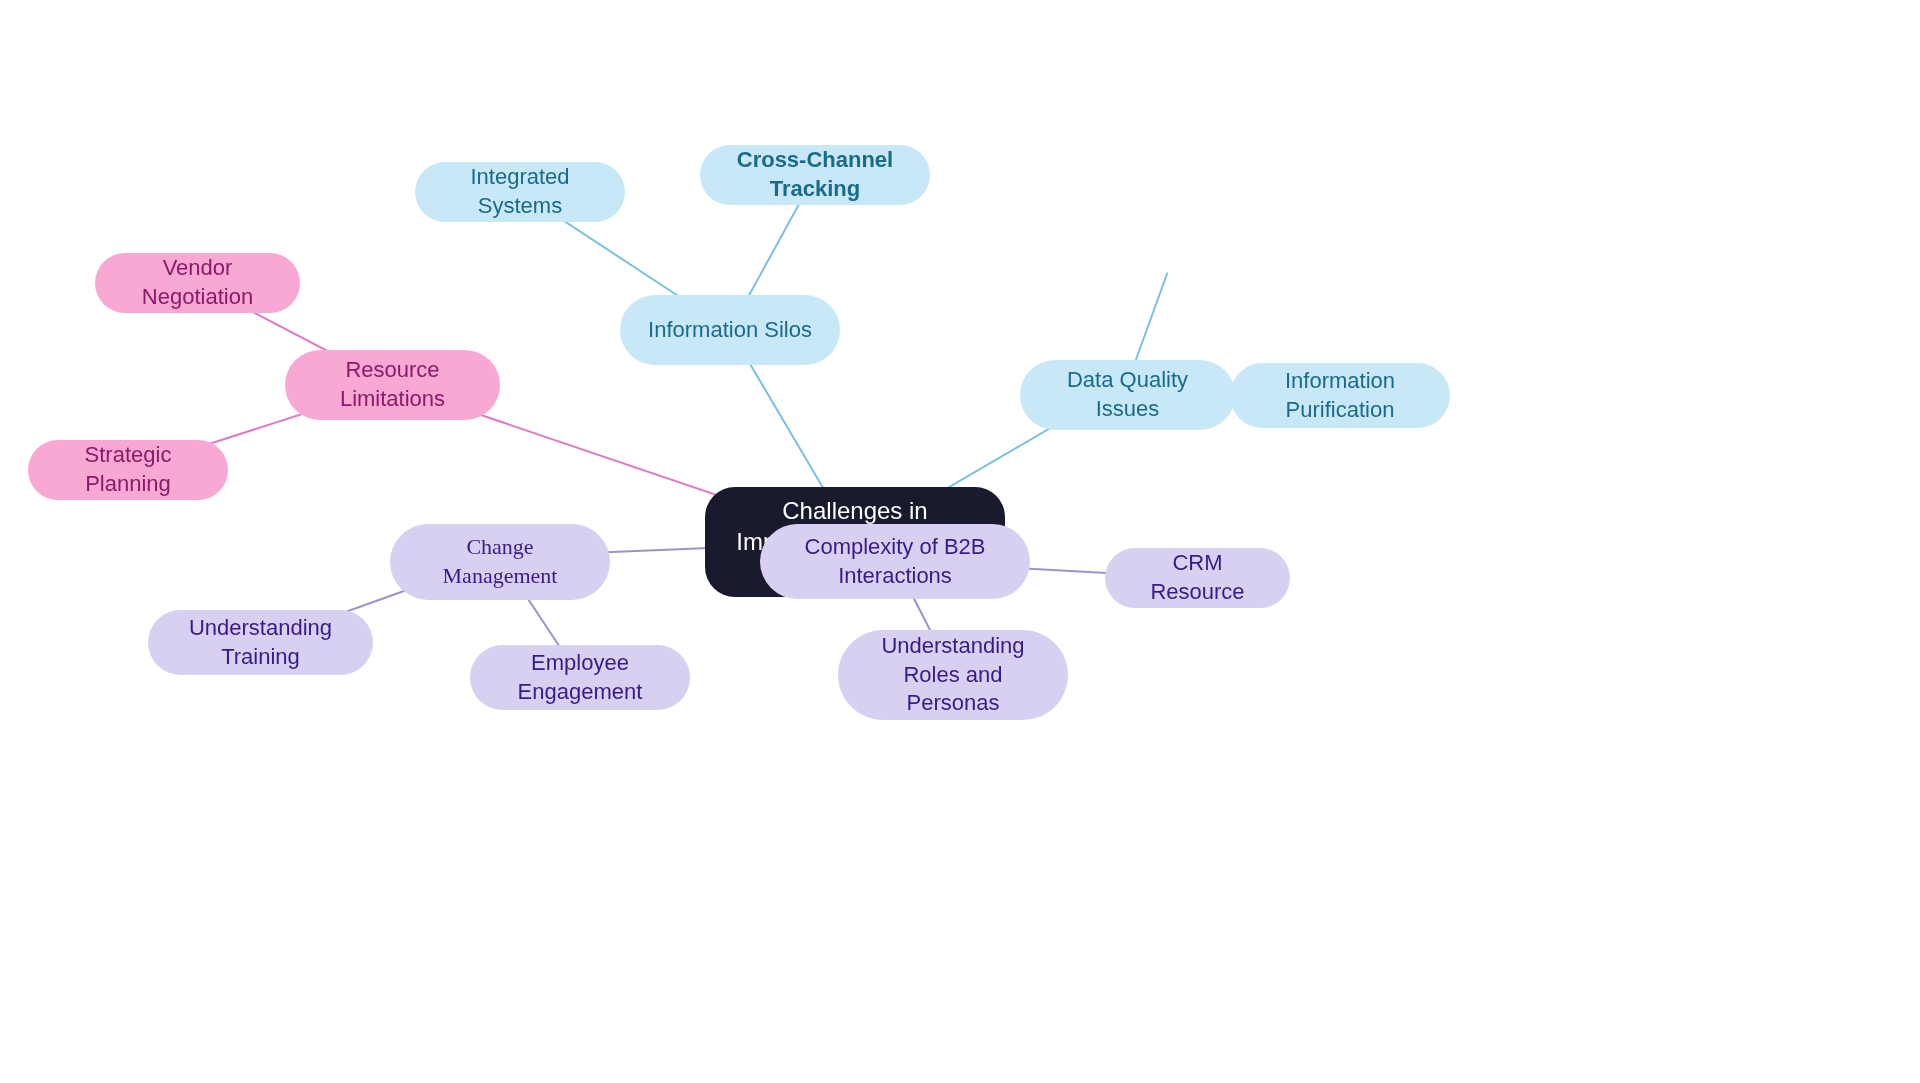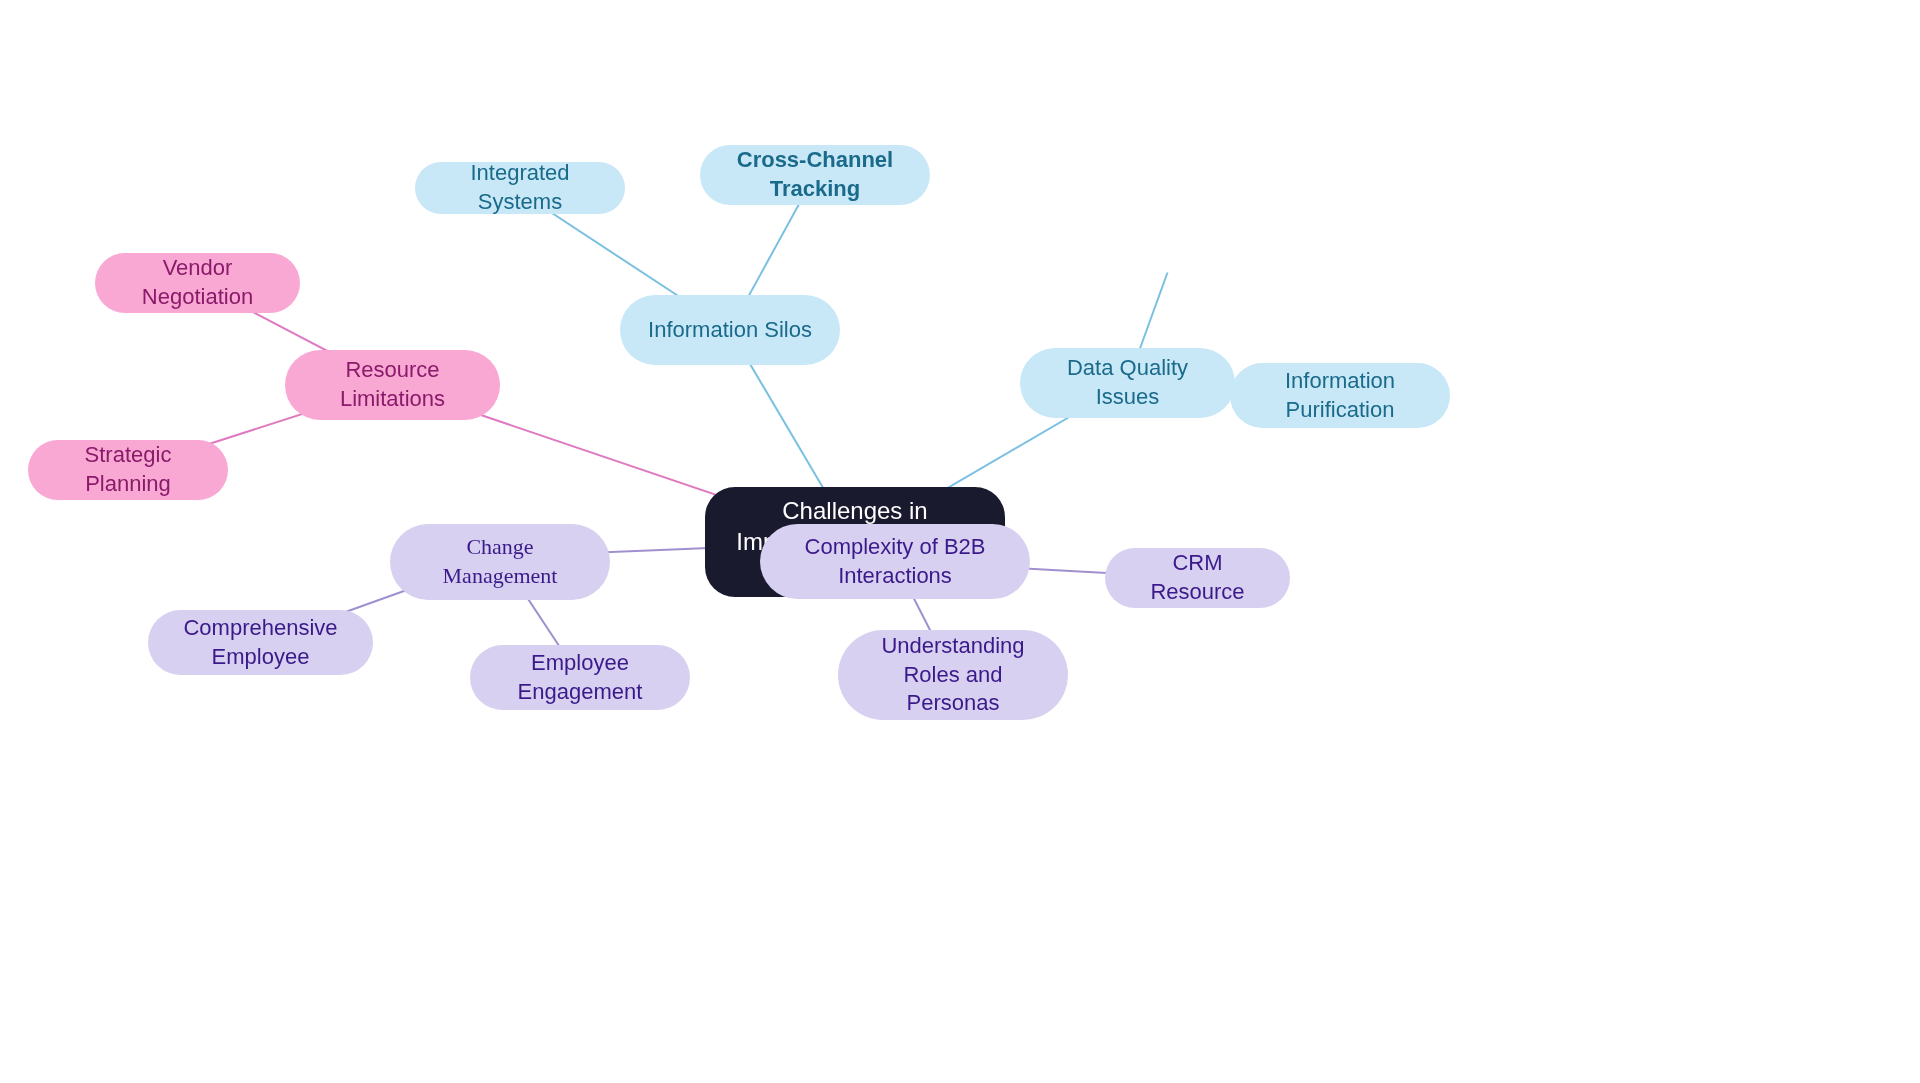--- a/index.html
+++ b/index.html
@@ -77,27 +77,27 @@
     <line x1="895" y1="561.5" x2="1197.5" y2="578" stroke="#a090d0" stroke-width="2"></line>
     <line x1="895" y1="561.5" x2="953" y2="675" stroke="#a090d0" stroke-width="2"></line>
   </svg>
 
 <div id="mind-map" style="position:absolute;top:0;left:0;width:1920px;height:1083px;">
 
   <div class="node node-center" id="node-center" style="left: 705px; top: 487px; width: 300px; height: 110px;">Challenges in Implementing a
 Single Customer View</div>
 
 <div class="node node-blue" id="node-information-silos" style="left: 620px; top: 295px; width: 220px; height: 70px;">Information Silos</div>
-    <div class="node node-blue" id="node-integrated-systems" style="left: 415px; top: 162px; width: 210px; height: 52px; text-align: center;">Integrated Systems</div>
+    <div class="node node-blue" id="node-integrated-systems" style="left: 415px; top: 162px; width: 210px; height: 60px; text-align: center;">Integrated Systems</div>
     <div class="node node-blue" id="node-cross-channel-tracking" style="left: 700px; top: 145px; width: 230px; height: 60px; font-weight: bold;">Cross-Channel Tracking</div>
-    <div class="node node-blue" id="node-data-quality-issues" style="left: 1020px; top: 348px; width: 215px; height: 70px; text-align: center;">Data Quality Issues</div>
+    <div class="node node-blue" id="node-data-quality-issues" style="left: 1020px; top: 360px; width: 215px; height: 70px; text-align: center;">Data Quality Issues</div>
     <div class="node node-blue" id="node-information-purification" style="left: 1230px; top: 363px; width: 220px; height: 65px;">Information Purification</div>
     <div class="node node-pink" id="node-resource-limitations" style="left: 285px; top: 350px; width: 215px; height: 70px;">Resource Limitations</div>
     <div class="node node-pink" id="node-vendor-negotiation" style="left: 95px; top: 253px; width: 205px; height: 60px;">Vendor Negotiation</div>
     <div class="node node-pink" id="node-strategic-planning" style="left: 28px; top: 440px; width: 200px; height: 60px;">Strategic Planning</div>
     <div class="node node-purple" id="node-change-management" style="left: 390px; top: 524px; width: 220px; height: 76px; font-family: Liberation Serif, serif;">Change Management</div>
-    <div class="node node-purple" id="node-comprehensive-training" style="left: 148px; top: 610px; width: 225px; height: 65px;">Comprehensive Employee</div>
+    <div class="node node-purple" id="node-comprehensive-training" style="left: 148px; top: 610px; width: 225px; height: 65px;">Understanding Training</div>
     <div class="node node-purple" id="node-employee-engagement" style="left: 470px; top: 645px; width: 220px; height: 65px;">Employee Engagement</div>
     <div class="node node-purple" id="node-complexity-b2b" style="left: 760px; top: 524px; width: 270px; height: 75px;">Complexity of B2B Interactions</div>
     <div class="node node-purple" id="node-crm-coaching" style="left: 1105px; top: 548px; width: 185px; height: 60px;">CRM Resource</div>
     <div class="node node-purple" id="node-understanding-roles" style="left: 838px; top: 630px; width: 230px; height: 90px;">Understanding Roles and
 Personas</div>
   </div>
 
 </body></html>

